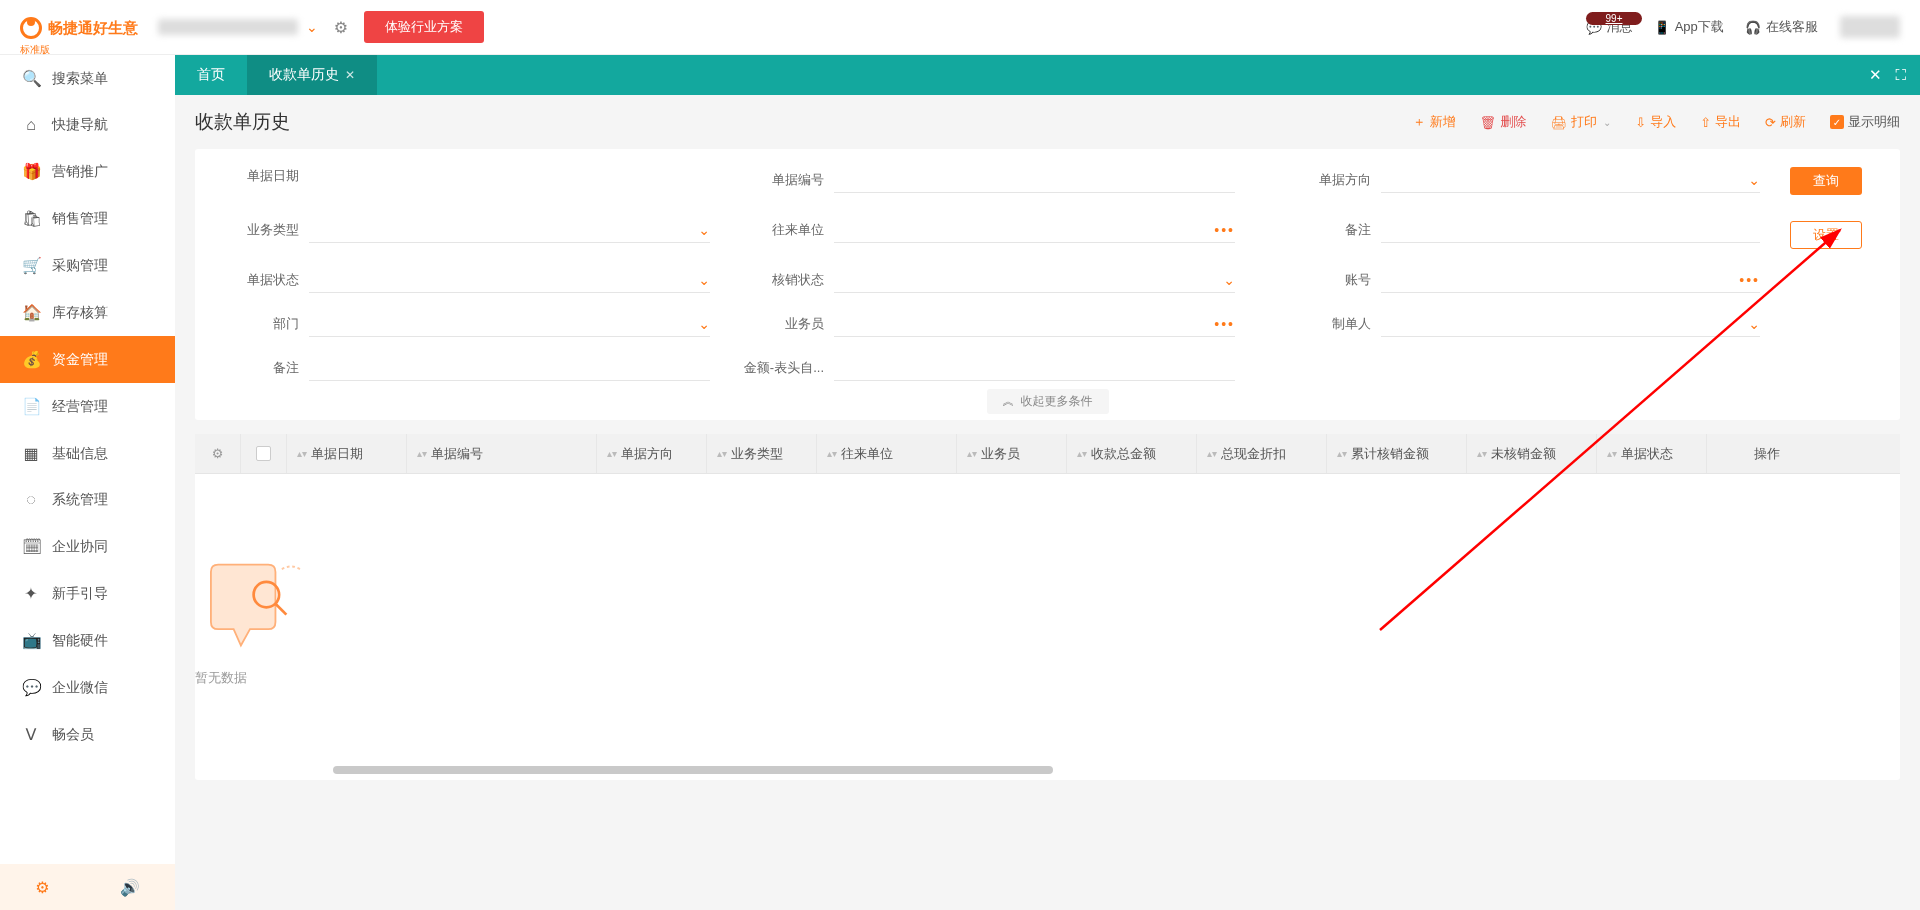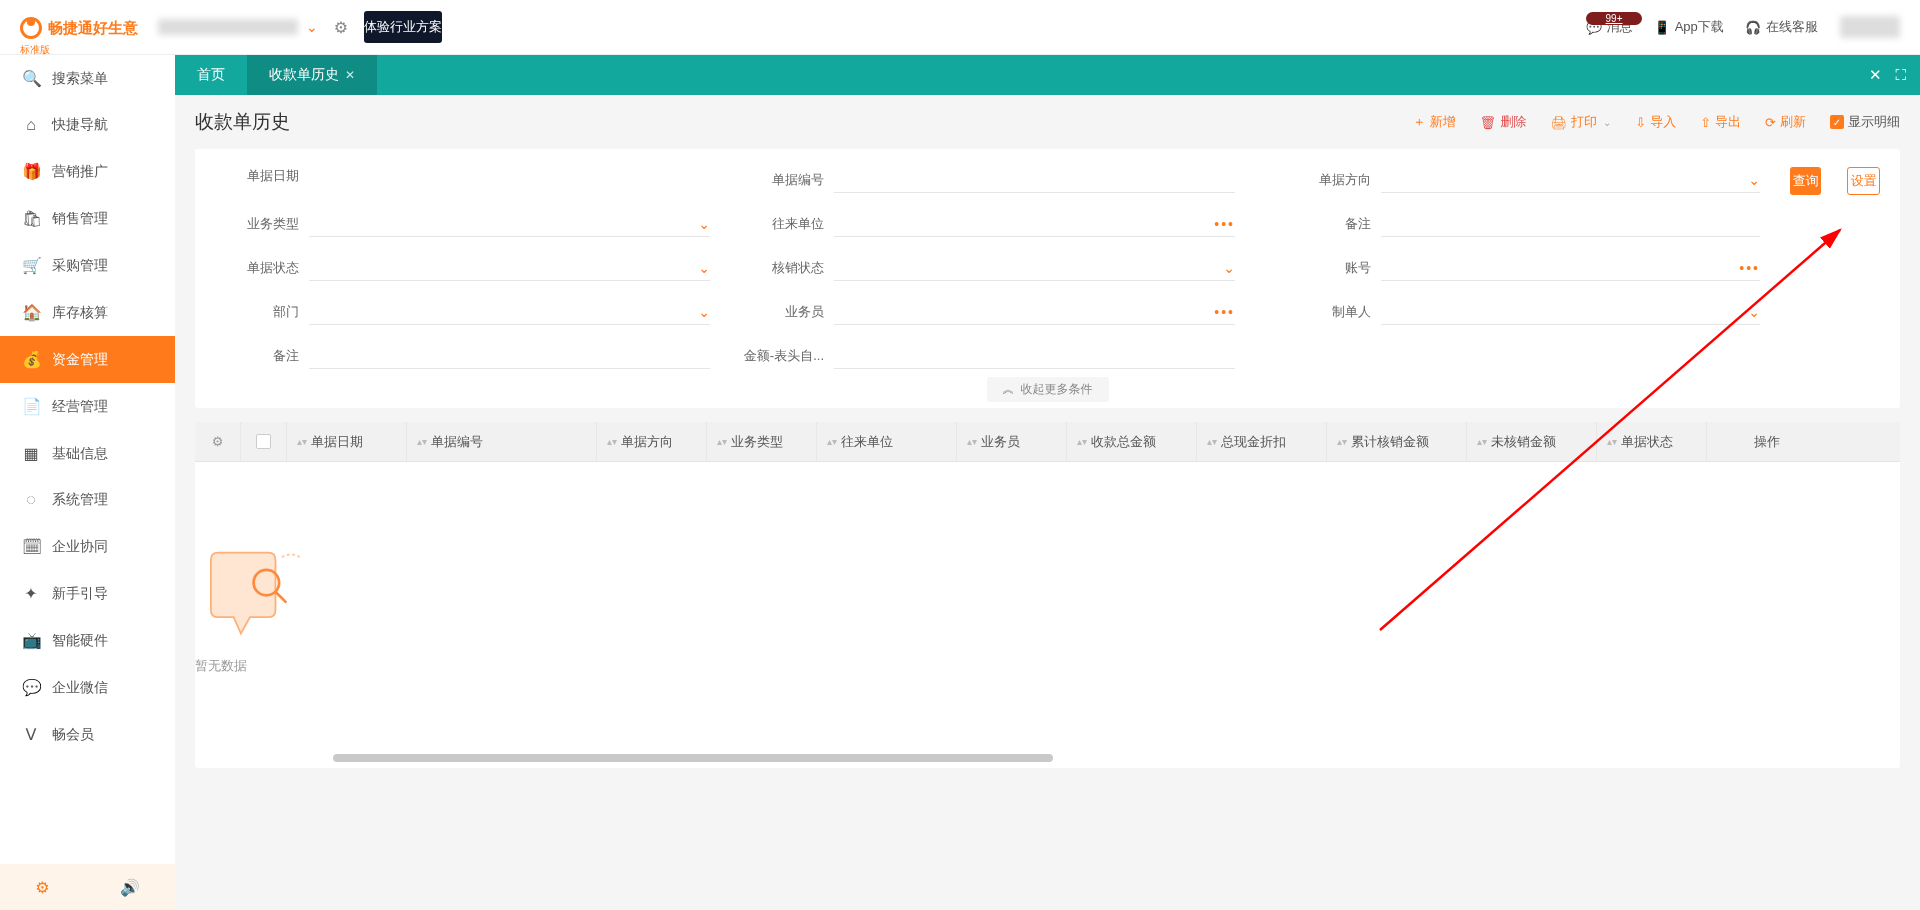--- a/index.html
+++ b/index.html
@@ -10,21 +10,21 @@
 .logo { display:flex; align-items:center; gap:6px; margin-right:20px; flex-direction:column;margin-top:20px; }
 .logo-row { display:flex; align-items:center; gap:6px; }
 .logo-mark { width:22px; height:22px; border:3px solid #ff7a1a; border-radius:50%; position:relative; }
 .logo-mark::after { content:""; position:absolute; width:8px; height:8px; background:#ff7a1a; border-radius:50%; top:-2px; left:50%; transform:translateX(-50%); }
 .logo-text { color:#ff7a1a; font-size:15px; font-weight:bold; }
 .logo-sub { color:#ff7a1a; font-size:10px; align-self:flex-start; margin-top:-2px; }
 .company-sel { display:flex; align-items:center; gap:8px; color:#999; font-size:14px; }
 .blur { filter:blur(3px); background:#ddd; height:16px; width:140px; border-radius:2px; }
 .chevron { color:#ff7a1a; font-size:14px; }
 .gear-btn { margin:0 16px; color:#888; font-size:16px; }
-.orange-btn { background:#0f172a; color:#fff; border:none; padding:7px 0; border-radius:3px; font-size:13px; cursor:pointer; }
+.orange-btn { background:#ef4444; color:#fff; border:none; padding:7px 21px; border-radius:3px; font-size:13px; cursor:pointer; }
 .topbar-spacer { flex:1; }
 .top-item { display:flex; align-items:center; gap:4px; margin-left:22px; color:#555; font-size:13px; cursor:pointer; position:relative; }
 .badge { position:absolute; top:-6px; right:-10px; background:#7f1d1d; color:#fff; font-size:10px; padding:1px 20px; border-radius:8px;text-decoration:underline; }
 .avatar-blur { width:60px; height:22px; filter:blur(3px); background:#ddd; border-radius:3px; margin-left:22px; }
 
 
 .sidebar { position:absolute; left:0; top:55px; bottom:0; width:175px; background:#fff; display:flex; flex-direction:column; }
 .nav-item { display:flex; align-items:center; gap:12px; padding:14px 22px; color:#555; cursor:pointer; font-size:14px; }
 .nav-item.active { background:#ff7a1a; color:#fff; }
 .nav-item .ico { width:18px; text-align:center; font-size:16px; }
@@ -56,21 +56,21 @@
 .frow { display:flex; align-items:center; gap:10px; }
 .flabel { width:84px; text-align:right; color:#666; font-size:13px; flex-shrink:0; }
 .flabel-narrow { width:106px; text-align:right; color:#666; font-size:13px; flex-shrink:0; }
 .ffield { flex:1; border-bottom:1px solid #e5e5e5; height:26px; display:flex; align-items:center; justify-content:flex-end; color:#ff7a1a; font-size:13px; }
 .ffield.plain { justify-content:flex-start; color:#999; }
 .caret-o { color:#ff7a1a; font-size:14px; }
 .dots-o { color:#ff7a1a; letter-spacing:2px; font-size:14px; }
 .date-quick { display:flex; align-items:center; gap:12px; font-size:13px; color:#666; }
 .date-quick .sel { background:#ff7a1a; color:#fff; padding:1px 8px; border-radius:9px; font-size:12px; }
 .date-range { font-size:12px; color:#666; margin-top:3px; }
-.btn-col { display:flex; gap:26px; }
+.btn-col { display:flex; flex-direction:column; gap:26px; }
 .btn-query { background:#ff7a1a; color:#fff; border:none; width:72px; height:28px; border-radius:3px; cursor:pointer; font-size:13px; }
 .btn-setup { background:#fff; color:#ff7a1a; border:1px solid #ff7a1a; width:72px; height:28px; border-radius:3px; cursor:pointer; font-size:13px; }
 .collapse-bar { text-align:center; padding:8px 0 6px; }
 .collapse-pill { display:inline-flex; align-items:center; gap:6px; background:#f5f5f5; padding:4px 16px; border-radius:3px; color:#888; font-size:12px; cursor:pointer; }
 
 
 .table-wrap { background:#fff; margin-top:14px; border-radius:3px; display:flex; flex-direction:column; }
 .thead { display:flex; background:#f1f1f1; height:40px; align-items:center; font-size:13px; color:#555; border-bottom:1px solid #e5e5e5; }
 .th { display:flex; align-items:center; gap:4px; padding:0 10px; border-right:1px solid #e7e7e7; height:100%; }
 .th:last-child { border-right:none; }

